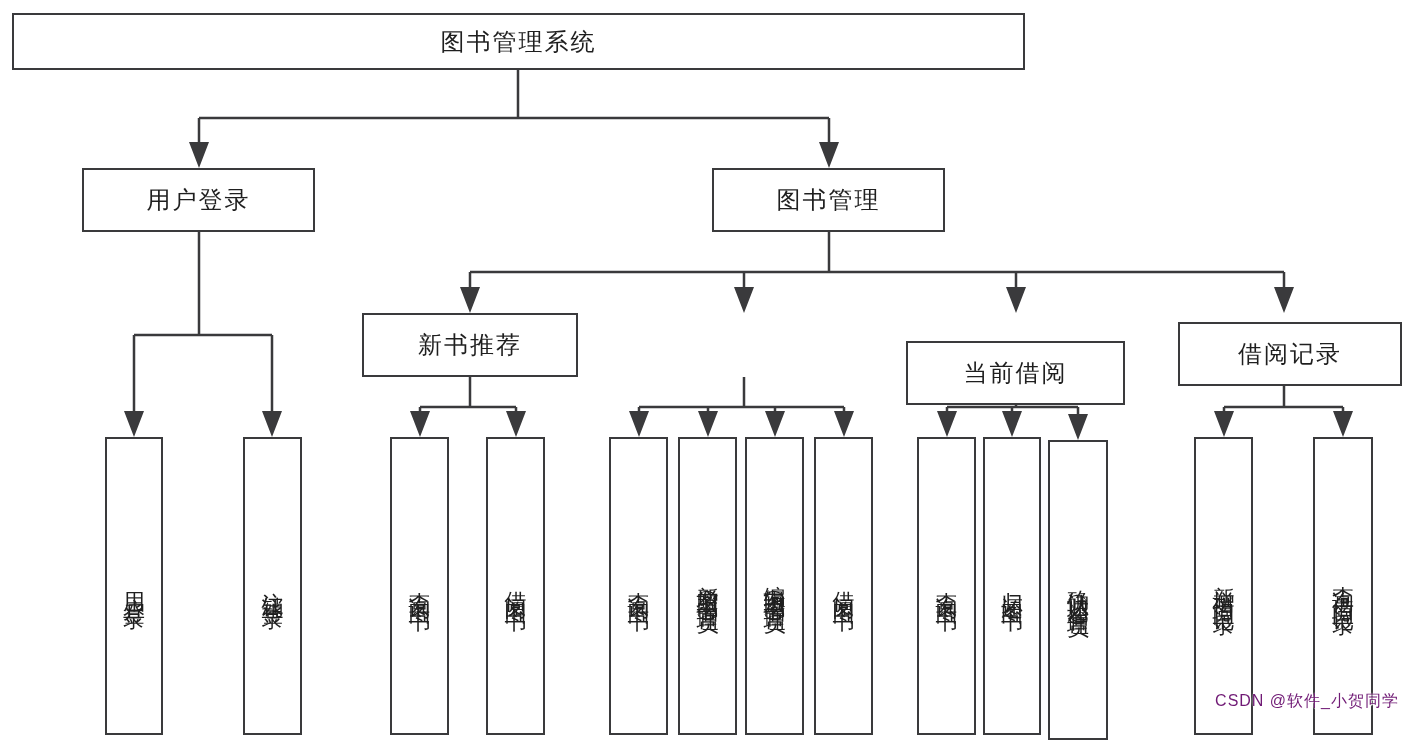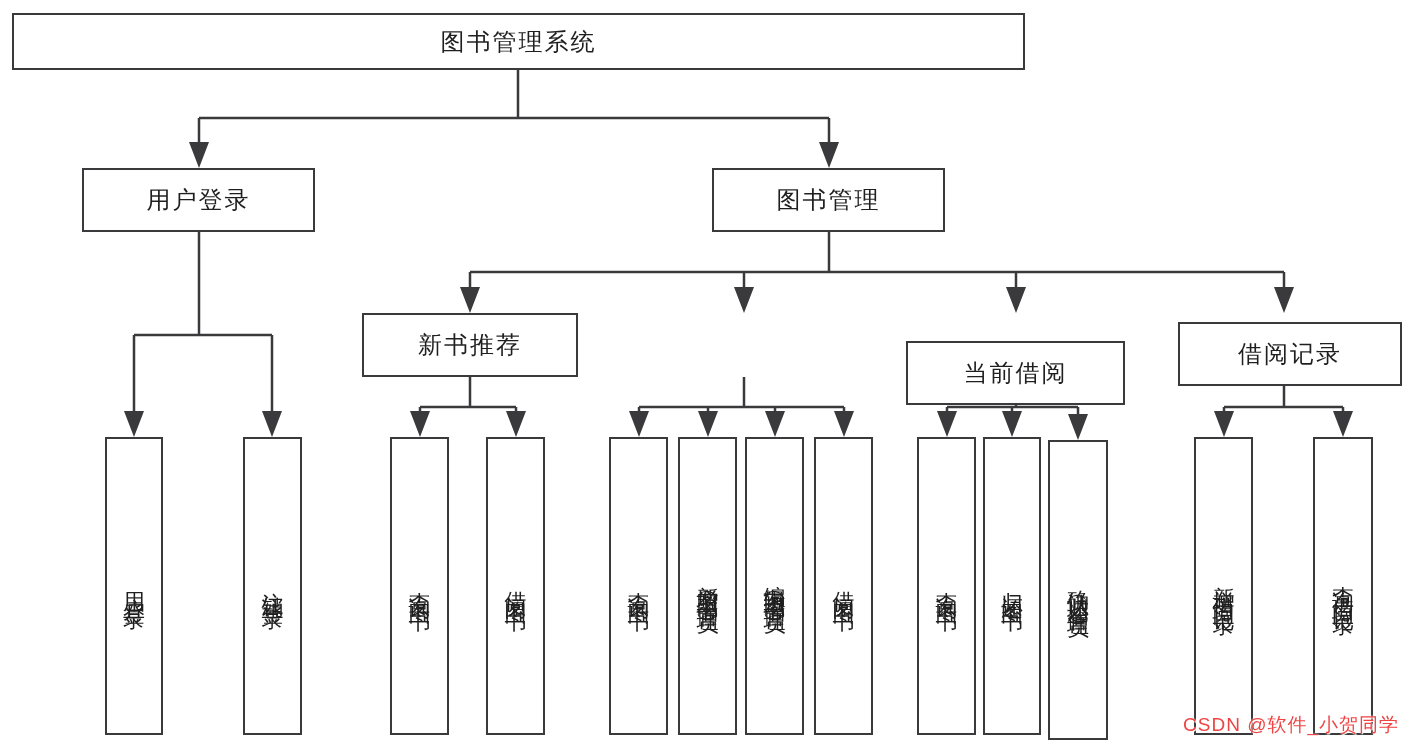--- a/index.html
+++ b/index.html
@@ -20,22 +20,22 @@
     display:flex; align-items:center; justify-content:center;
     color:#1f1f1f;
   }
   .vnode .vlabel {
     writing-mode:vertical-rl; text-orientation:mixed;
     font-size:22px; letter-spacing:6px; line-height:1;
     white-space:nowrap;
   }
   .vnode.long .vlabel { letter-spacing:4px; }
   #watermark {
-    position:absolute; right:6px; top:712px; z-index:2;
-    font-size:19px; letter-spacing:1px; color:#ef4444;
+    position:absolute; right:6px; top:691px; z-index:2;
+    font-size:16px; letter-spacing:1px; color:#701a75;
     text-shadow:0 0 2px #ffffff, 1px 1px 1px #ffffff;
   }
 </style>
 </head>
 <body>
 
 <div id="canvas">
 
   <svg id="wires" width="1405" height="747" viewBox="0 0 1405 747">
     <path fill="none" stroke="#3a3a3c" stroke-width="2.5" d="M518 70 V118 M199 118 H829 M199 118 V148 M829 118 V148

